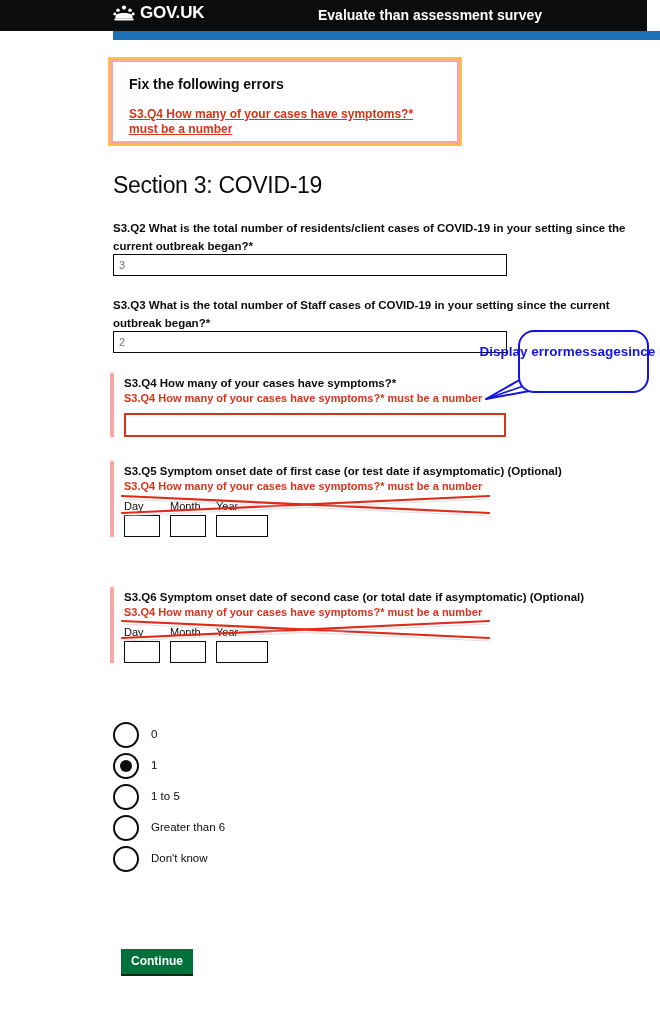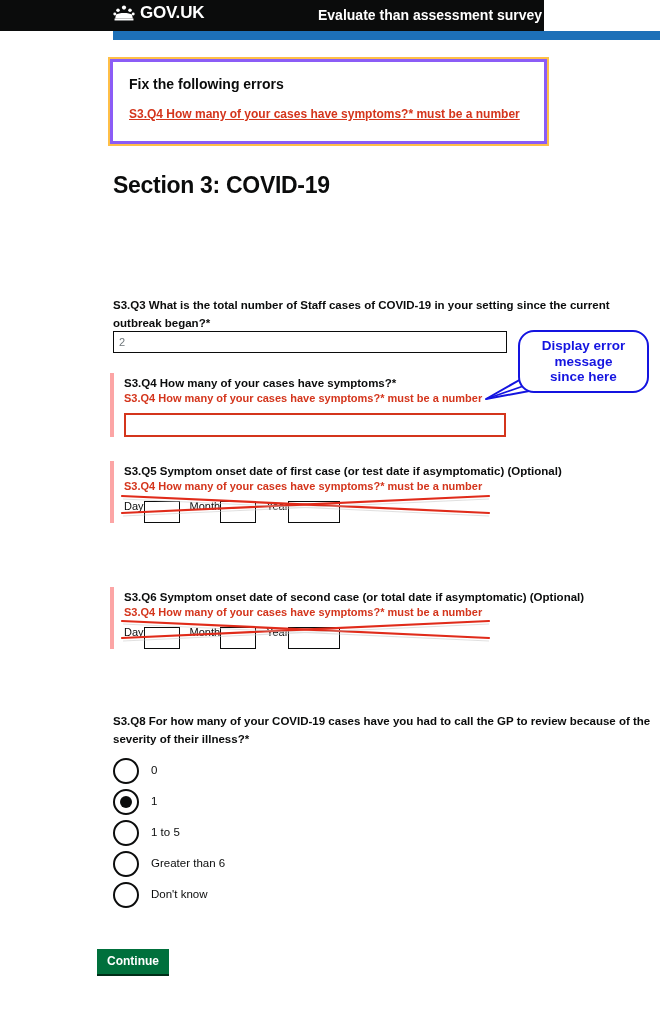--- a/index.html
+++ b/index.html
@@ -13,21 +13,21 @@
     width: 660px;
     height: 1025px;
     background: #ffffff;
     overflow: hidden;
   }
 
   
   .govuk-header {
     position: absolute;
     left: 0; top: 0;
-    width: 544px; height: 31px;
+    width: 647px; height: 31px;
     background: #0b0c0c;
   }
   .header-logo {
     position: absolute;
     left: 113px; top: 4px;
     display: flex;
     align-items: center;
     gap: 5px;
     color: #ffffff;
   }
@@ -51,22 +51,22 @@
     position: absolute;
     left: 113px; top: 31px;
     width: 547px; height: 9px;
     background: #1d70b8;
   }
 
   
   .error-summary {
     position: absolute;
     left: 110px; top: 59px;
-    width: 437px; height: 85px;
-    border: 3px solid #8b5cf6;
+    width: 350px; height: 85px;
+    border: 3px solid #fca5a5;
     outline: 2px solid #ffbf47;
     outline-offset: 0px;
     background: #ffffff;
     padding: 14px 16px 0 16px;
   }
   .error-summary-title {
     font-size: 14px;
     font-weight: bold;
     color: #0b0c0c;
     margin: 0 0 14px 0;
@@ -80,21 +80,21 @@
     display: block;
     line-height: 1.3;
     cursor: pointer;
   }
 
   
   .section-heading {
     position: absolute;
     left: 113px; top: 172px;
     font-size: 23px;
-    font-weight: bold;
+    font-weight: normal;
     color: #0b0c0c;
     letter-spacing: -0.3px;
     margin: 0;
   }
 
   
   .question { position: absolute; }
   .q-label {
     font-size: 11.5px;
     font-weight: bold;
@@ -132,21 +132,21 @@
     width: 382px;
   }
   .input-error {
     border: 2px solid #d4351c;
     width: 382px;
     height: 24px;
   }
 
   
   .date-group { display: flex; gap: 10px; margin-top: 2px; }
-  .date-field { display: flex; flex-direction: row; }
+  .date-field { display: flex; flex-direction: column; }
   .date-legend {
     font-size: 11px;
     color: #0b0c0c;
     font-weight: normal;
     margin-bottom: 3px;
     line-height: 1;
   }
   .date-box {
     border: 1px solid #0b0c0c;
     height: 22px;
@@ -186,21 +186,21 @@
   .radio-label {
     font-size: 11.5px;
     color: #0b0c0c;
     margin-left: 12px;
     line-height: 1;
   }
 
   
   .btn-continue {
     position: absolute;
-    left: 97px; top: 949px;
+    left: 121px; top: 949px;
     background: #00703c;
     color: #ffffff;
     border: none;
     border-bottom: 2px solid #002d18;
     font-family: "Liberation Sans", sans-serif;
     font-size: 12px;
     font-weight: bold;
     padding: 5px 10px 6px 10px;
     cursor: pointer;
   }
@@ -213,23 +213,23 @@
     pointer-events: none;
   }
   .callout {
     position: absolute;
     left: 518px; top: 330px;
     width: 131px; height: 63px;
     border: 2px solid #1414e0;
     border-radius: 16px;
     background: #ffffff;
     display: flex;
-    flex-direction: column;
+    flex-direction: row;
     justify-content: center;
-    padding: 6px 4px;
+    padding: 12px 4px;
   }
   .callout-line {
     font-family: "Liberation Sans", sans-serif;
     font-size: 13.5px;
     font-weight: bold;
     color: #1414e0;
     line-height: 1.18;
     white-space: nowrap;
     text-align: center;
   }
@@ -260,20 +260,24 @@
   </div>
   <div class="blue-bar"></div>
 
   <div class="error-summary">
     <h2 class="error-summary-title">Fix the following errors</h2>
     <a class="error-summary-link">S3.Q4 How many of your cases have symptoms?* must be a number</a>
   </div>
 
   <h1 class="section-heading">Section 3: COVID-19</h1>
 
+  <div class="question" style="left:113px; top:218px;">
+    <label class="q-label">S3.Q2 What is the total number of residents/client cases of COVID-19 in your setting since the current outbreak began?*</label>
+    <input class="text-input" type="text" value="3" style="">
+  </div>
 
   <div class="question" style="left:113px; top:295px;">
     <label class="q-label">S3.Q3 What is the total number of Staff cases of COVID-19 in your setting since the current outbreak began?*</label>
     <input class="text-input" type="text" value="2" style="">
   </div>
 
   <div class="question q-error" style="left:110px; top:373px;">
     <label class="q-label">S3.Q4 How many of your cases have symptoms?*</label>
     <p class="inline-error">S3.Q4 How many of your cases have symptoms?* must be a number</p>
     <input class="text-input input-error" type="text" value="" style="">
@@ -311,21 +315,20 @@
         <input class="date-box month" type="text" value="" style="">
       </div>
       <div class="date-field">
         <span class="date-legend">Year</span>
         <input class="date-box year" type="text" value="" style="">
       </div>
     </div>
   </div>
 
   <div class="question" style="left:113px; top:711px;">
-    <label class="q-label">S3.Q8 For how many of your COVID-19 cases have you had to call the GP to review because of the severity of their illness?*</label>
     <div class="radio-list" id="q8-radio-list">
         <div class="radio-row">
           <span class="radio-circle"></span>
           <span class="radio-label">0</span>
         </div>
         <div class="radio-row">
           <span class="radio-circle checked"></span>
           <span class="radio-label">1</span>
         </div>
         <div class="radio-row">

